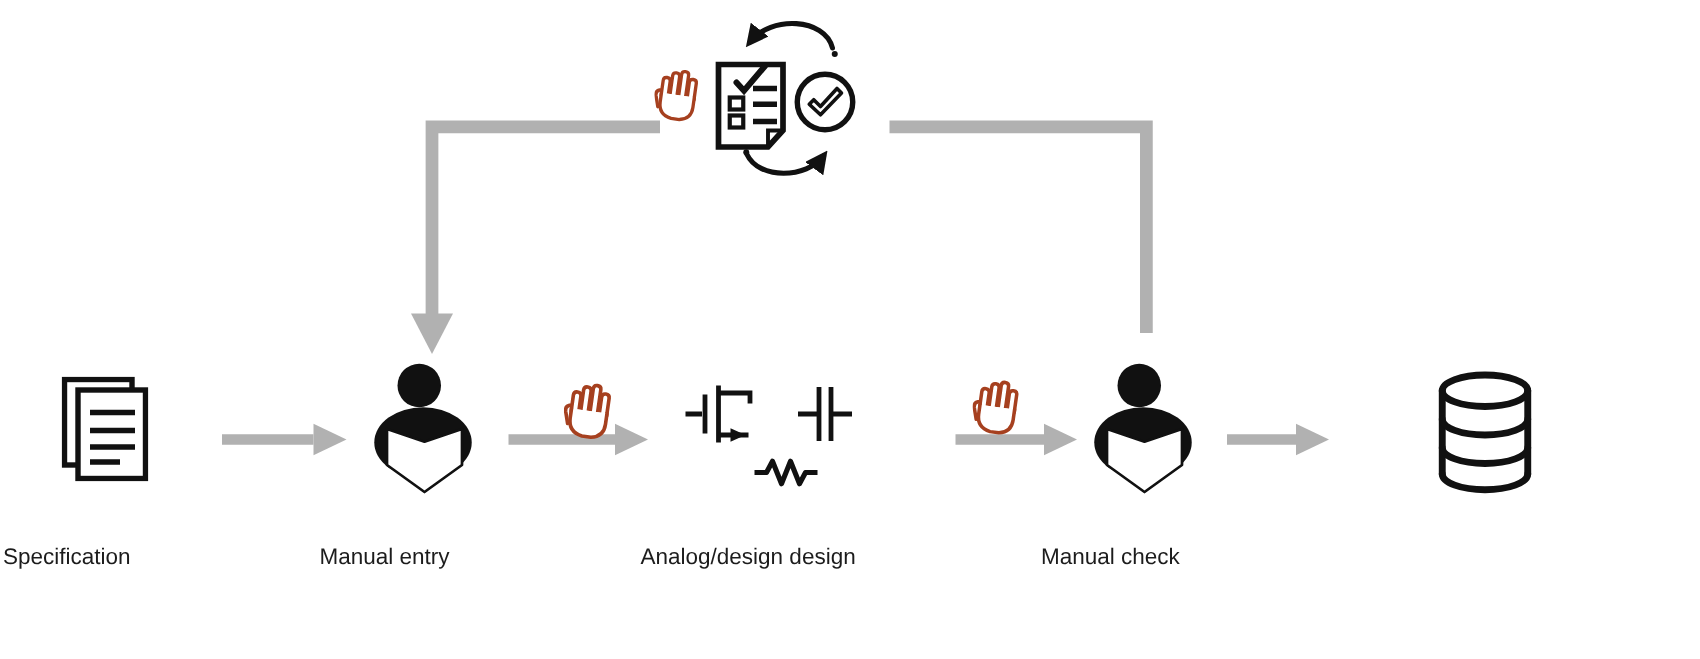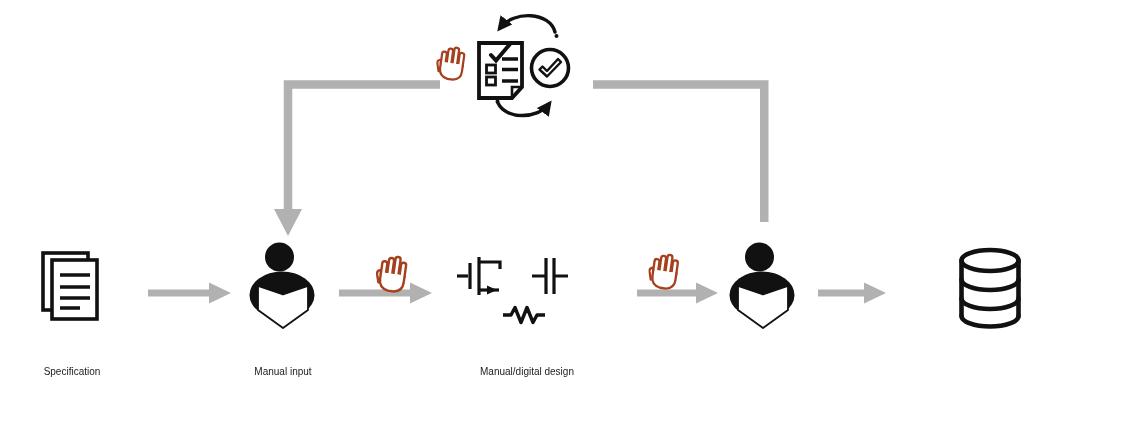--- a/index.html
+++ b/index.html
@@ -8,22 +8,22 @@
     width:1133px;height:439px;
     background:var(--background,#fff);
     font-family:"Liberation Sans", sans-serif;
     overflow:hidden;
   }
   .abs{position:absolute;}
   .overlay{position:absolute;left:0;top:0;width:1133px;height:439px;}
   .node-label{
     position:absolute;
     top:362px;
-    text-align:center;
-    font-size:10px;
+    text-align:left;
+    font-size:15px;
     line-height:19px;
     color:var(--text,#1c1c1c);
     white-space:pre-line;
   }
   svg{display:block;}
   .gray-stroke{stroke:var(--arrow,#b1b1b1);fill:none;}
   .gray-fill{fill:var(--arrow,#b1b1b1);}
   .ink-stroke{stroke:var(--icon,#111);fill:none;}
   .ink-fill{fill:var(--icon,#111);}
   .paper{fill:#ffffff;stroke:var(--icon,#111);}
@@ -116,21 +116,21 @@
       <rect class="paper" stroke-width="3.6" x="2" y="2" width="45" height="57"></rect>
       <rect class="paper" stroke-width="3.6" x="11" y="9" width="45" height="59"></rect>
       <path class="ink-stroke" stroke-width="3.6" d="M19,24 H49 M19,36 H49 M19,47 H49 M19,57 H39"></path>
     </svg>
   </div>
   <div class="node-label" style="left:2px;width:140px">Specification</div>
 
   <svg class="abs" style="left:249px;top:242px" width="67" height="90" viewBox="0 0 67 90">
       <use href="#sym-person"></use>
     </svg>
-  <div class="node-label" style="left:213px;width:140px">Manual input</div>
+  <div class="node-label" style="left:213px;width:140px">Manual entry</div>
 
   <svg class="abs" style="left:374px;top:253px" width="40" height="41" viewBox="0 0 30 34">
       <use href="#sym-hand"></use>
     </svg>
 
   <svg class="abs" style="left:455px;top:252px" width="115" height="78" viewBox="0 0 115 78">
     <g>
       <path class="ink-stroke" stroke-width="3.2" d="M2,24 H13"></path>
       <path class="ink-stroke" stroke-width="3.2" d="M15,11 V37"></path>
       <path class="ink-stroke" stroke-width="3.2" d="M24,5 V43"></path>
@@ -139,29 +139,30 @@
       <polygon class="ink-fill" points="32,33.5 32,42.5 42,38"></polygon>
     </g>
     <g>
       <path class="ink-stroke" stroke-width="3.2" d="M91,6 V42 M99,6 V42"></path>
       <path class="ink-stroke" stroke-width="3.2" d="M77,24 H91 M99,24 H113"></path>
     </g>
     <g>
       <path class="ink-stroke" stroke-width="3.4" stroke-linejoin="round" d="M48,63 h8 l4,-7.5 l6,15 l6,-15 l6,15 l4,-7.5 h8"></path>
     </g>
   </svg>
-  <div class="node-label" style="left:427px;width:200px">Manual/digital design</div>
+  <div class="node-label" style="left:427px;width:200px">Analog/design design</div>
 
   <svg class="abs" style="left:646px;top:251px" width="40" height="40" viewBox="0 0 30 34">
       <use href="#sym-hand"></use>
     </svg>
 
   <svg class="abs" style="left:729px;top:242px" width="67" height="90" viewBox="0 0 67 90">
       <use href="#sym-person"></use>
     </svg>
+  <div class="node-label" style="left:694px;width:160px">Manual check</div>
 
   <svg class="abs" style="left:956px;top:247px" width="68" height="84" viewBox="0 0 68 84">
     <ellipse class="paper" stroke-width="4.6" cx="34" cy="13.5" rx="28.5" ry="10.5"></ellipse>
     <path class="ink-stroke" stroke-width="4.6" stroke-linecap="round" d="M5.5,13.5 V69 M62.5,13.5 V69"></path>
     <path class="ink-stroke" stroke-width="4.6" stroke-linecap="round" d="M5.5,32.5 A28.5,10.5 0 0 0 62.5,32.5"></path>
     <path class="ink-stroke" stroke-width="4.6" stroke-linecap="round" d="M5.5,51.5 A28.5,10.5 0 0 0 62.5,51.5"></path>
     <path class="ink-stroke" stroke-width="4.6" stroke-linecap="round" d="M5.5,69 A28.5,10.5 0 0 0 62.5,69"></path>
   </svg>
 
 </div>

